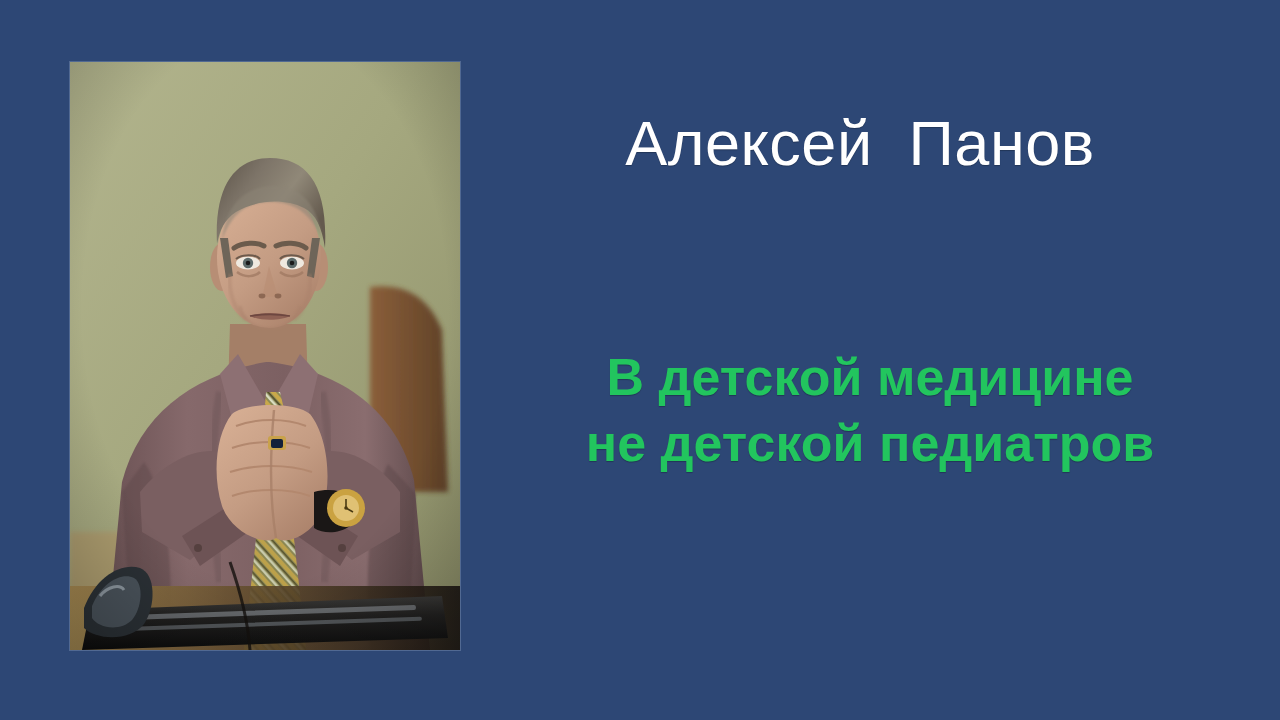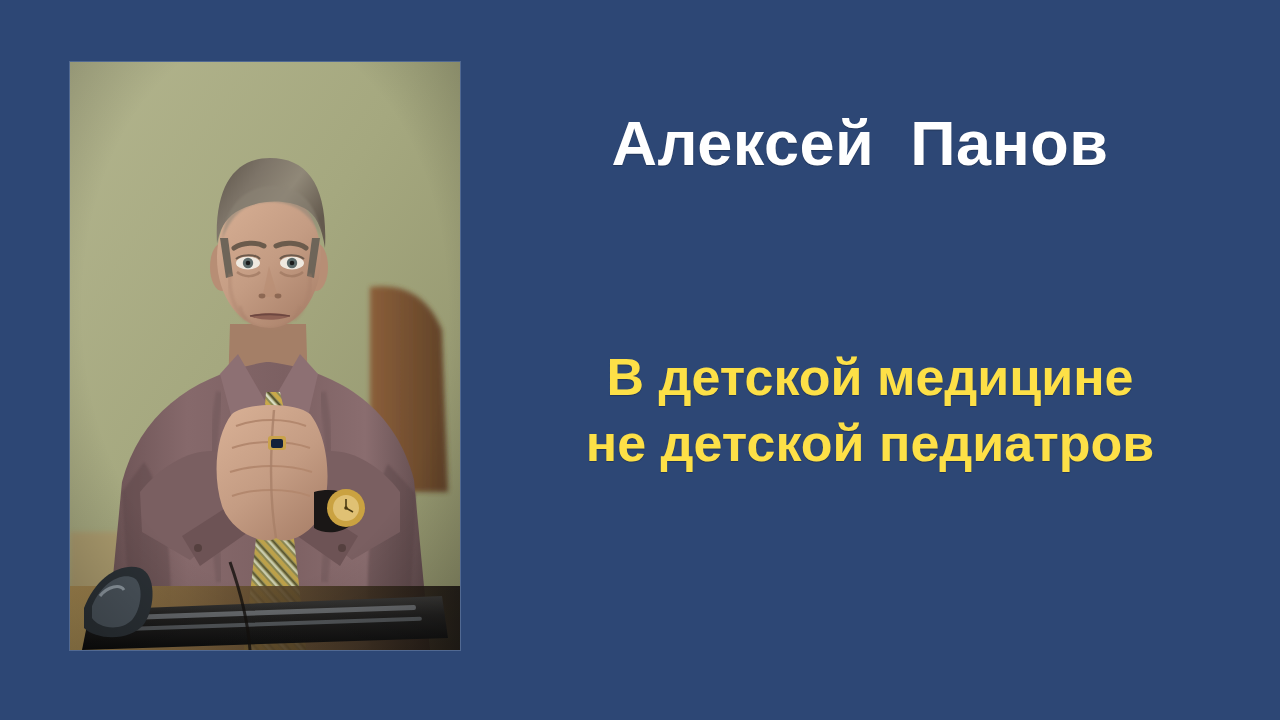--- a/index.html
+++ b/index.html
@@ -36,21 +36,21 @@
 
   
   #title {
     position: absolute;
     left: 500px;
     top: 110px;
     width: 720px;
     text-align: center;
     color: #ffffff;
     font-size: 63px;
-    font-weight: bold;
+    font-weight: normal;
     letter-spacing: 0.5px;
     line-height: 1.05;
     white-space: pre;
     text-shadow: 0 1px 1px rgba(0,0,0,0.25);
   }
   #subtitle {
     position: absolute;
     left: 500px;
     top: 345px;
     width: 740px;
@@ -232,18 +232,18 @@
       <path d="M30 534 C38 524 50 522 54 528" stroke="#8d979f" stroke-width="3" fill="none"></path>
 
       <path d="M160 500 C172 534 178 560 180 588" stroke="#14100e" stroke-width="3" fill="none" opacity="0.8"></path>
 
       <rect x="0" y="0" width="390" height="588" fill="url(#vign)"></rect>
     </svg>
   </div>
 
   <div id="title" style="color: rgb(255, 255, 255);">Алексей  Панов</div>
 
-  <div id="subtitle" style="color: #fde047;">
+  <div id="subtitle" style="color: #22c55e;">
     <span class="line">В детской медицине</span>
     <span class="line">не детской педиатров</span>
   </div>
 
 </div>
 
 </body></html>

